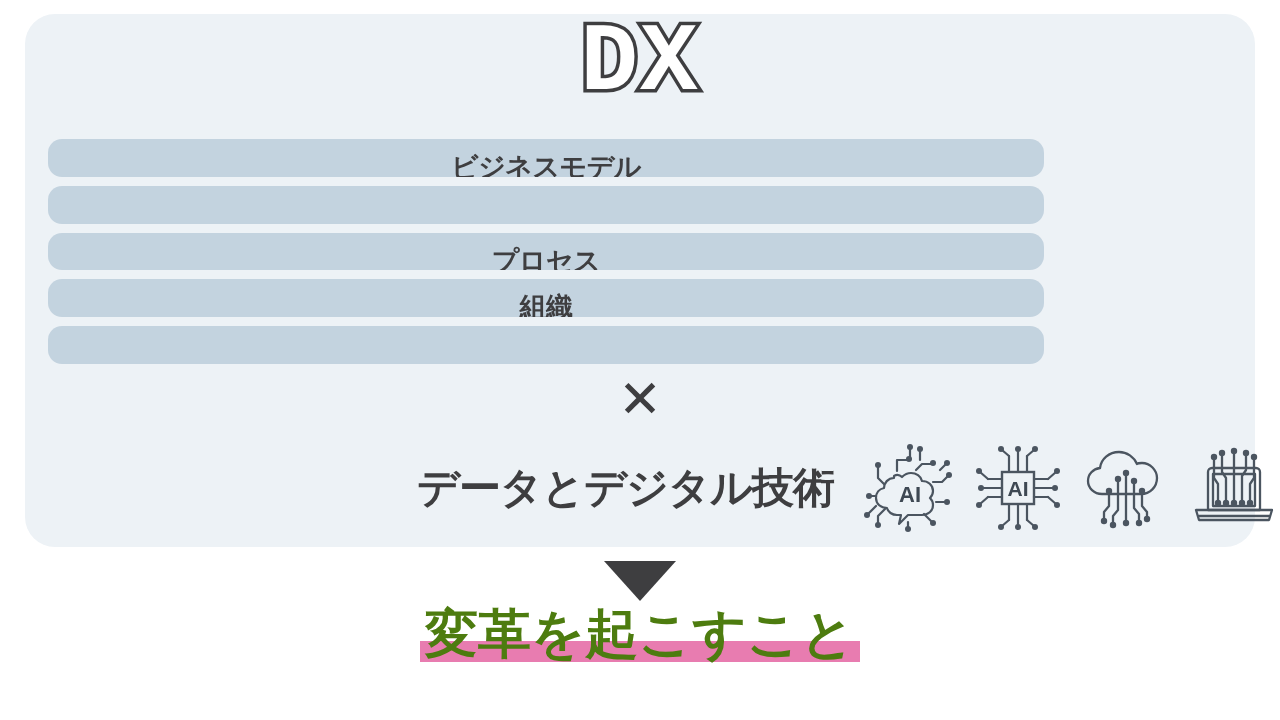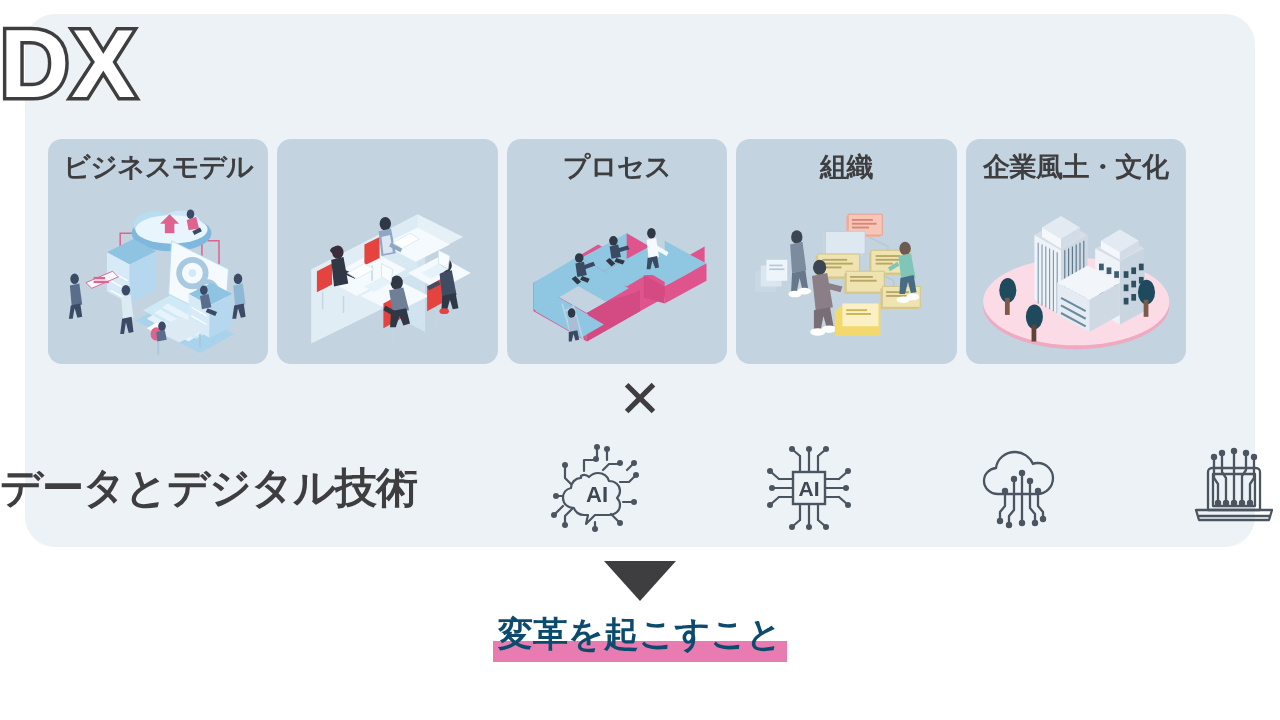--- a/index.html
+++ b/index.html
@@ -30,40 +30,41 @@
     background: #EDF2F6;
     border-radius: 30px;
   }
 
   
   #dx-title {
     position: absolute;
     left: 0;
     top: 16px;
     width: 1280px;
-    text-align: left;
+    text-align: center;
     font-size: 96px;
     font-weight: 700;
     line-height: 1;
     letter-spacing: 2px;
     color: #ffffff;
     -webkit-text-stroke: 7px #3E3E40;
     paint-order: stroke fill;
-    font-family: Liberation Sans, sans-serif;
+    font-family: Liberation Mono, monospace;
   }
 
   
   #cards {
     position: absolute;
     left: 48px;
     top: 139px;
-    width: 1138px;
+    width: 996px;
     height: 225px;
     display: flex;
     gap: 9px;
+    flex-direction: column;
   }
   .card {
     flex: 1 1 0;
     position: relative;
     background: #C3D3DF;
     border-radius: 14px;
     overflow: hidden;
   }
   .card-label {
     position: absolute;
@@ -106,21 +107,21 @@
 
   
   #tech-row {
     position: absolute;
     left: 0;
     top: 440px;
     width: 1280px;
     height: 96px;
     display: flex;
     align-items: center;
-    justify-content: space-between;
+    justify-content: flex-end;
     gap: 16px;
   }
   #tech-label {
     font-size: 42px;
     font-weight: 700;
     color: #3E3E40;
     letter-spacing: -1px;
     white-space: nowrap;
     margin-right: 14px;
   }
@@ -159,23 +160,23 @@
     left: 1px;
     right: 1px;
     bottom: 6px;
     height: 21px;
     background: #E87CB0;
     z-index: 0;
   }
   #conclusion-text {
     position: relative;
     z-index: 1;
-    font-size: 35px;
+    font-size: 53px;
     font-weight: 700;
-    color: #0c4a6e;
+    color: #4d7c0f;
     letter-spacing: 0px;
     line-height: 68px;
     white-space: nowrap;
     padding: 0 6px;
   }
 </style>
 </head>
 <body>
 
 <div id="stage">
@@ -544,21 +545,20 @@
             <g fill="#B8C9D6">
                 <rect x="35" y="77" width="14" height="1.8"></rect>
                 <rect x="35" y="81" width="16" height="1.8"></rect>
               </g>
           </g>
         </svg>
       </div>
     </div>
 
     <div class="card">
-      <div class="card-label">企業風土・文化</div>
       <div class="card-art">
         <svg viewBox="0 0 232 177" xmlns="http://www.w3.org/2000/svg">
 
           <ellipse cx="116" cy="120" rx="98" ry="46" fill="#EFA9C0"></ellipse>
           <ellipse cx="116" cy="116" rx="98" ry="46" fill="#FBDCE6"></ellipse>
 
           <g>
             <path d="M72 46 L100 30 L128 46 L100 62 Z" fill="#D6DEE8"></path>
             <path d="M72 46 L100 62 L100 130 L72 114 Z" fill="#EEF3F8"></path>
             <path d="M100 62 L128 46 L128 114 L100 130 Z" fill="#CFD9E4"></path>

